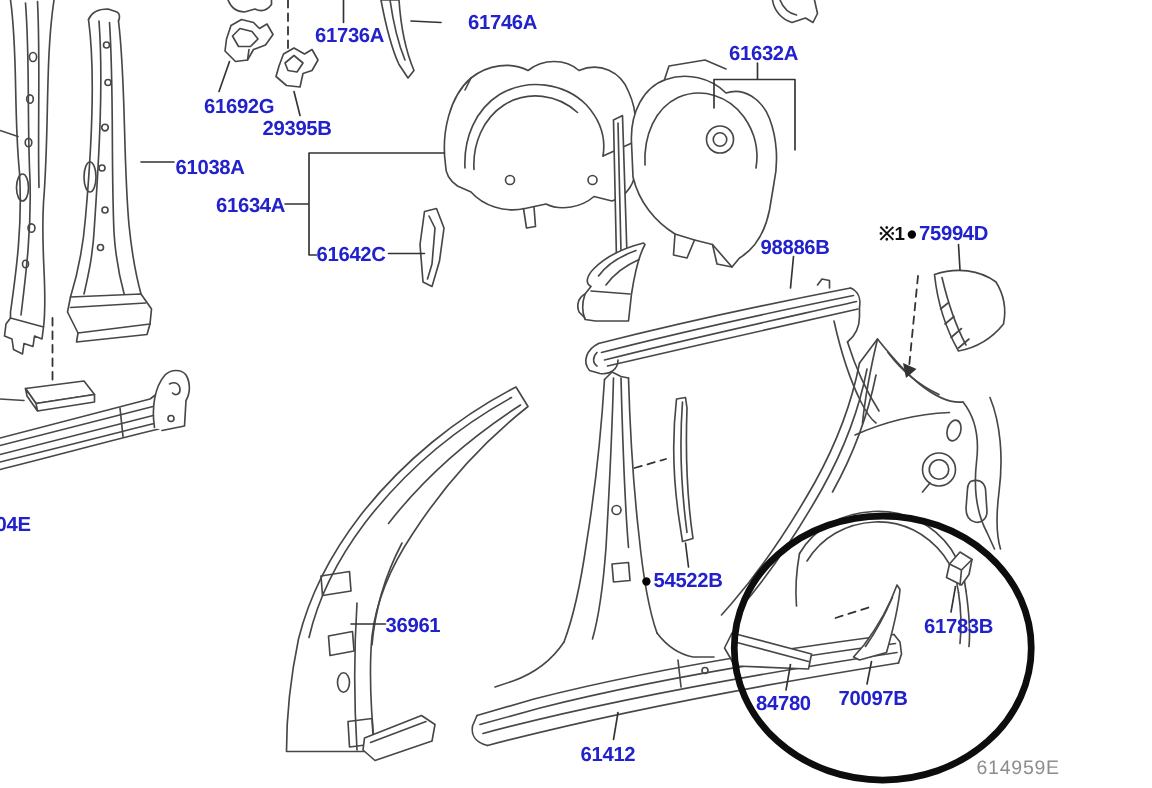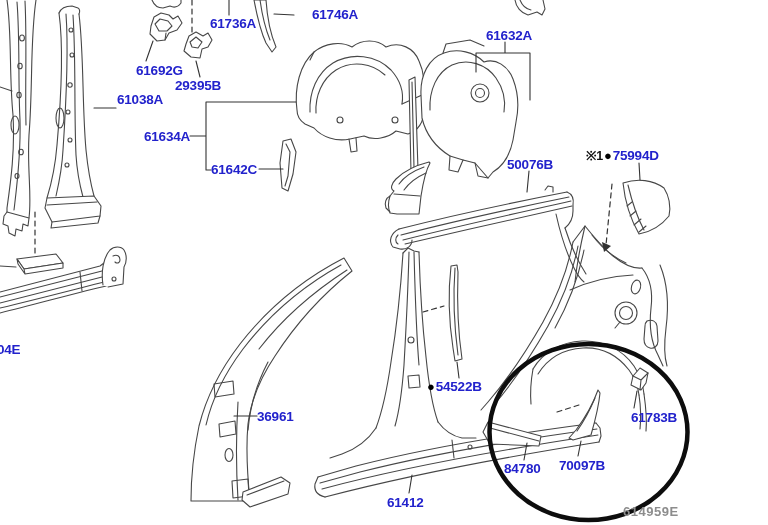--- a/index.html
+++ b/index.html
@@ -3,22 +3,22 @@
 <meta charset="utf-8">
 <style>
   html,body{margin:0;padding:0;background:#fff;}
   .stage{position:relative;width:768px;height:525px;background:#fff;overflow:hidden;
          font-family:"Liberation Sans",sans-serif;}
   .stage svg{position:absolute;left:0;top:0;}
   .callout{position:absolute;color:#2222cc;font-weight:700;font-size:13.5px;
            line-height:1;letter-spacing:-0.2px;white-space:nowrap;}
   .callout .bullet{color:#000;font-size:13px;margin-right:1px;font-weight:700;}
   .callout .refmark{color:#111;font-weight:600;font-size:12.5px;margin-right:1px;}
-  .code{position:absolute;color:#8d8d8d;font-weight:700;font-size:13px;
-        letter-spacing:.5px;line-height:1;}
+  .code{position:absolute;color:#8d8d8d;font-weight:400;font-size:13px;
+        letter-spacing:.5px;line-height:1;margin-left:28px;}
   .flexrow{display:flex;align-items:center;}
 </style>
 </head>
 <body>
 
 <div class="stage">
 
 <svg width="768" height="525" viewBox="0 0 768 525" fill="none" stroke="#474747" stroke-width="1.1" stroke-linecap="round" stroke-linejoin="round">
 
   <g>
@@ -241,40 +241,40 @@
   </g>
   <path d="M604,252 L602,242 L611,246 Z" fill="#333" stroke="none"></path>
 
   <ellipse cx="588.5" cy="432" rx="99" ry="88" stroke="#0d0d0d" stroke-width="4.5"></ellipse>
 </svg>
 
 <div class="callout" style="left:210px;top:17px">61736A</div>
 <div class="callout" style="left:312px;top:8px">61746A</div>
 <div class="callout" style="left:136px;top:64px">61692G</div>
 <div class="callout" style="left:175px;top:79px">29395B</div>
-<div class="callout" style="left:117px;top:93px">61038A</div>
+<div class="callout" style="left:117px;top:105px">61038A</div>
 <div class="callout" style="left:144px;top:130px">61634A</div>
 <div class="callout" style="left:211px;top:163px">61642C</div>
 <div class="callout" style="left:486px;top:29px">61632A</div>
-<div class="callout" style="left:507px;top:158px">50076B</div>
+<div class="callout" style="left:507px;top:158px">98886B</div>
 
 <div class="callout flexrow" style="left:586px;top:149px">
   <span class="refmark">※1</span>
   <span class="bullet">●</span>
   <span>75994D</span>
 </div>
 
 <div class="callout" style="left:-3px;top:343px">04E</div>
 
 <div class="callout flexrow" style="left:427px;top:380px">
   <span class="bullet">●</span>
   <span>54522B</span>
 </div>
 
 <div class="callout" style="left:257px;top:410px">36961</div>
 <div class="callout" style="left:387px;top:496px">61412</div>
 <div class="callout" style="left:504px;top:462px">84780</div>
 <div class="callout" style="left:559px;top:459px">70097B</div>
-<div class="callout" style="left:631px;top:411px">61783B</div>
+<div class="callout" style="left:616px;top:411px">61783B</div>
 
 <div class="code" style="left:623px;top:505px">614959E</div>
 
 </div>
 
 </body></html>

